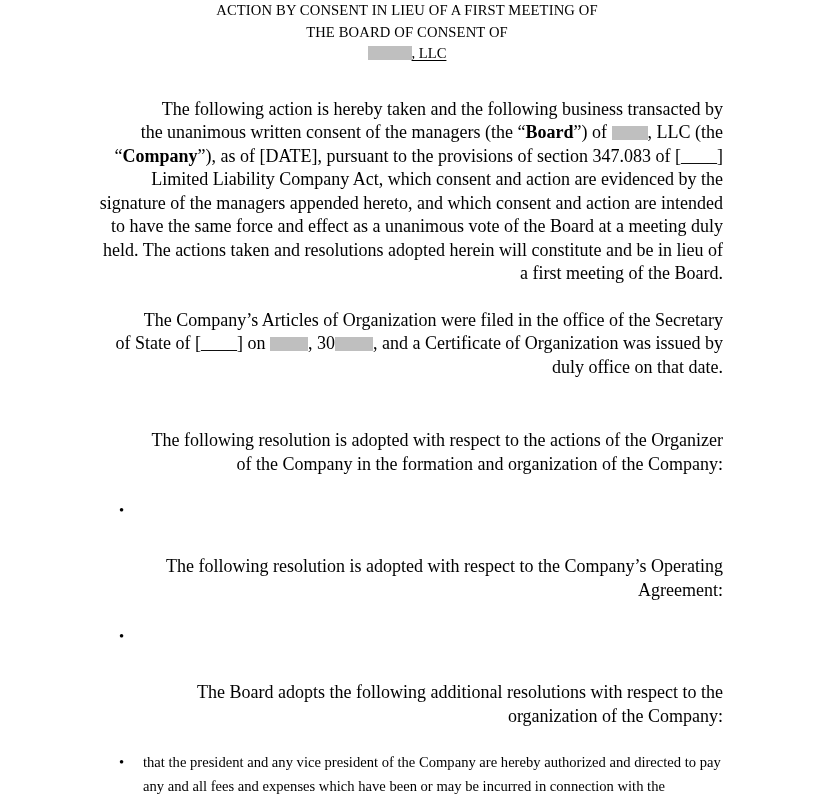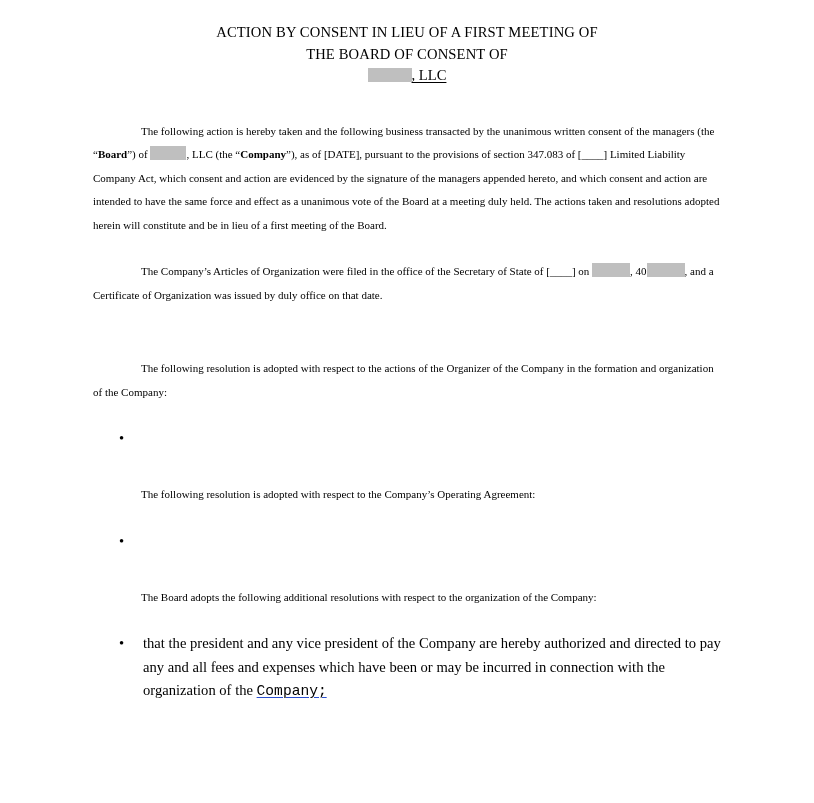--- a/index.html
+++ b/index.html
@@ -18,21 +18,21 @@
   .page {
     position: relative;
     width: 814px;
     height: 803px;
     background: #ffffff;
     overflow: hidden;
   }
 
   
   .title-block {
-    padding-top: 22px;
+    padding-top: 0;
     text-align: center;
   }
   .title-line {
     font-size: 14.6px;
     line-height: 21.5px;
     letter-spacing: 0.01em;
     white-space: nowrap;
   }
   .title-line-3 {
     font-size: 14.6px;
@@ -40,23 +40,23 @@
   }
 
   
   .body-area {
     margin-left: 93px;
     width: 630px;
   }
 
   p.para {
     margin: 0;
-    font-size: 11px;
+    font-size: 18px;
     line-height: 23.5px;
-    text-align: left;
+    text-align: right;
   }
   p.para .indent {
     display: inline-block;
     width: 48px;
   }
 
   
   .gap-sm { height: 23px; }
   .gap-md { height: 33px; }
   .gap-lg { height: 50px; }
@@ -127,21 +127,21 @@
   </div>
 
   <div class="gap-md"></div>
 
   <div class="body-area">
 
     <p class="para"><span class="indent"></span><span>The following action is hereby taken and the following business transacted by the unanimous written consent of the managers (the “</span><b class="term">Board</b><span>”) of </span><span class="redaction w-inline"></span><span>, LLC (the “</span><b class="term">Company</b><span>”), as of [DATE], pursuant to the provisions of section 347.083 of [____] Limited Liability Company Act, which consent and action are evidenced by the signature of the managers appended hereto, and which consent and action are intended to have the same force and effect as a unanimous vote of the Board at a meeting duly held. The actions taken and resolutions adopted herein will constitute and be in lieu of a first meeting of the Board.</span></p>
 
     <div class="gap-sm"></div>
 
-    <p class="para"><span class="indent"></span><span>The Company’s Articles of Organization were filed in the office of the Secretary of State of [____] on </span><span class="redaction w-day"></span><span>, 40</span><span class="redaction w-year"></span><span>, and a Certificate of Organization was issued by duly office on that date.</span></p>
+    <p class="para"><span class="indent"></span><span>The Company’s Articles of Organization were filed in the office of the Secretary of State of [____] on </span><span class="redaction w-day"></span><span>, 30</span><span class="redaction w-year"></span><span>, and a Certificate of Organization was issued by duly office on that date.</span></p>
 
     <div class="gap-lg"></div>
 
     <p class="para"><span class="indent"></span><span>The following resolution is adopted with respect to the actions of the Organizer of the Company in the formation and organization of the Company:</span></p>
 
     <div class="gap-sm"></div>
 
     <ul class="bullets">
       <li><span class="bullet-glyph">•</span></li>
     </ul>

